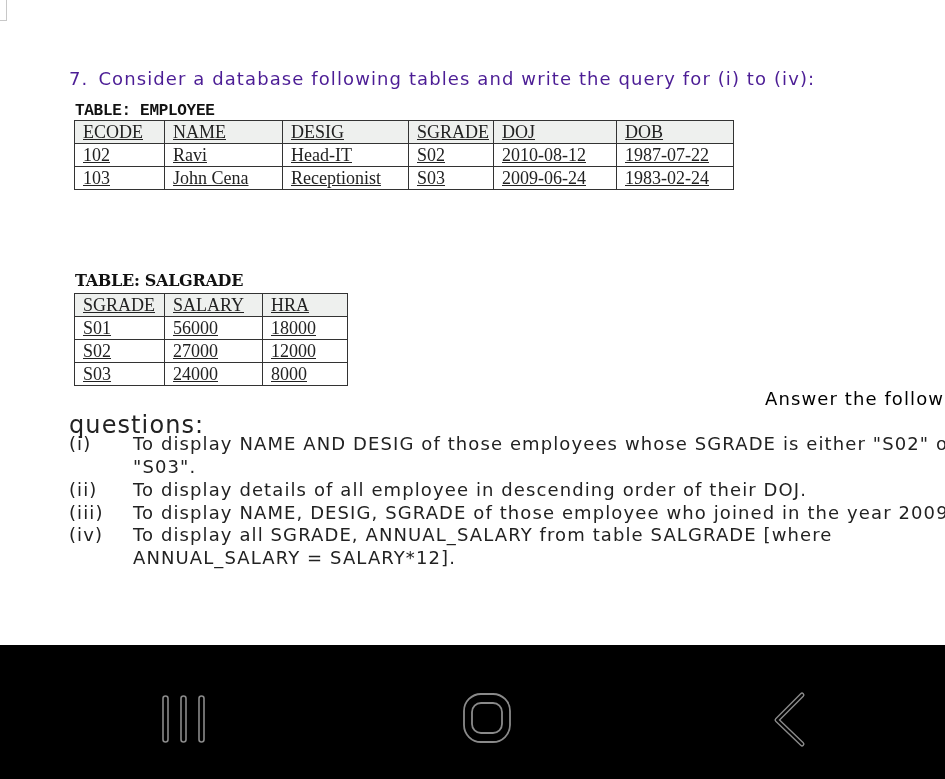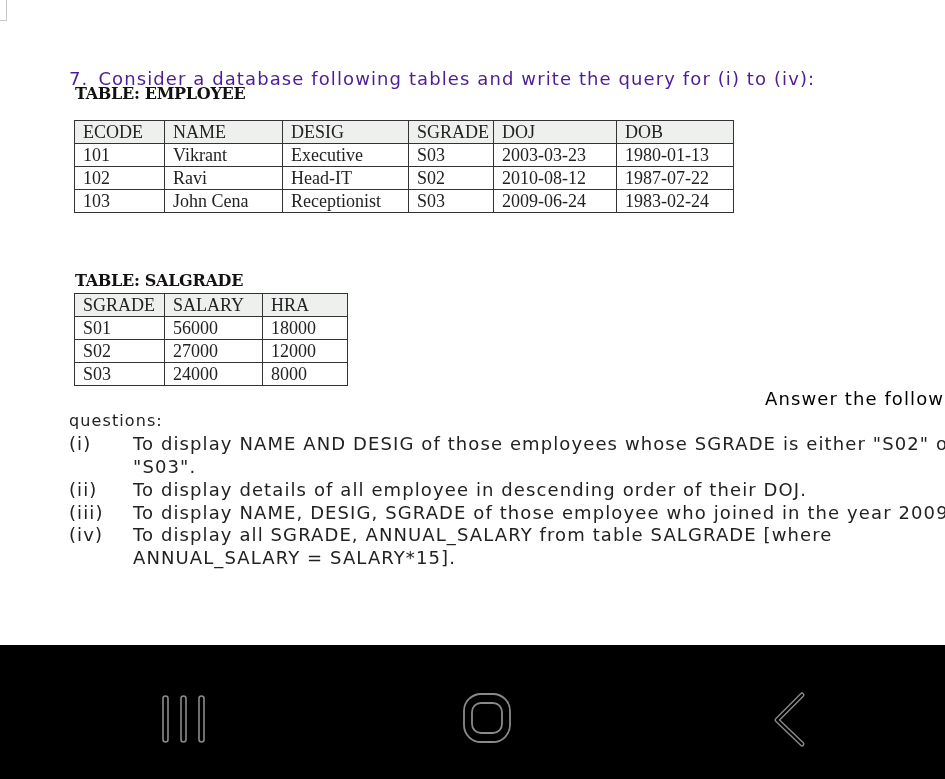--- a/index.html
+++ b/index.html
@@ -22,52 +22,52 @@
       position: absolute; left: 75px;
       font-family: "DejaVu Serif", serif; font-weight: bold;
       font-size: 16px; color: #111; letter-spacing: -0.3px;
     }
     table.grid {
       position: absolute; border-collapse: collapse;
       font-family: "Liberation Serif", serif; font-size: 18px; color: #222;
     }
     table.grid td, table.grid th {
       border: 1.5px solid #333; padding: 0 0 0 8px; height: 22px;
-      text-align: left; font-weight: normal; line-height: 21px;
+      text-align: left; font-weight: normal; line-height: 21px; text-decoration: underline;
     }
     table.grid th { background: #eef0ee; }
     #emp-table { left: 74px; top: 120px; }
     #sal-table { left: 74px; top: 293px; }
     .answer-line {
       position: absolute; left: 765px; top: 388px;
       font-size: 18px; letter-spacing: 1.1px; white-space: nowrap; color: #000000;
     }
     .questions-label {
       position: absolute; left: 69px; top: 411px;
-      font-size: 16px; letter-spacing: 1.1px; color: #222;
+      font-size: 24px; letter-spacing: 1.1px; color: #222;
     }
     .q-item { position: absolute; left: 0; font-size: 18px; letter-spacing: 1.1px; color: #222; white-space: nowrap; }
     .q-item .roman { position: absolute; left: 69px; }
     .q-item .text { position: absolute; left: 133px; }
     .navbar {
       position: absolute; left: 0; top: 645px; width: 945px; height: 134px;
       background: #000;
     }
     .nav-btn { position: absolute; cursor: pointer; }
   </style>
 </head>
 <body>
 
 <div class="corner-mark"></div>
 
 <div class="question-head">
   <span class="num">7.</span><span>Consider a database following tables and write the query for (i) to (iv):</span>
 </div>
 
-<div class="table-title" style="top:84px;">TABLE: EMPLOYEE</div>
+<div class="table-title" style="top:102px;font-family:Liberation Mono, monospace;">TABLE: EMPLOYEE</div>
 
 <table class="grid" id="emp-table">
   <colgroup>
     <col style="width:90px">
       <col style="width:118px">
       <col style="width:126px">
       <col style="width:85px">
       <col style="width:123px">
       <col style="width:117px">
   </colgroup>
@@ -75,28 +75,20 @@
     <tr>
       <th>ECODE</th>
       <th>NAME</th>
       <th>DESIG</th>
       <th>SGRADE</th>
       <th>DOJ</th>
       <th>DOB</th>
     </tr>
   </thead>
   <tbody>
-    <tr>
-      <td>101</td>
-      <td>Vikrant</td>
-      <td>Executive</td>
-      <td>S03</td>
-      <td>2003-03-23</td>
-      <td>1980-01-13</td>
-    </tr>
     <tr>
       <td>102</td>
       <td>Ravi</td>
       <td>Head-IT</td>
       <td>S02</td>
       <td>2010-08-12</td>
       <td>1987-07-22</td>
     </tr>
     <tr>
       <td>103</td>
@@ -160,21 +152,21 @@
   </div>
   <div class="q-item" style="top:502px;">
     <span class="roman">(iii)</span>
     <span class="text">To display NAME, DESIG, SGRADE of those employee who joined in the year 2009.</span>
   </div>
   <div class="q-item" style="top:524px;">
     <span class="roman">(iv)</span>
     <span class="text">To display all SGRADE, ANNUAL_SALARY from table SALGRADE [where</span>
   </div>
   <div class="q-item" style="top:547px;">
-    <span class="text">ANNUAL_SALARY = SALARY*15].</span>
+    <span class="text">ANNUAL_SALARY = SALARY*12].</span>
   </div>
 </div>
 
 <div class="navbar">
   <div class="nav-btn" style="left:150px; top:45px; width:70px; height:60px;">
     <svg width="70" height="60" viewBox="0 0 70 60">
       <rect x="13" y="6" width="5" height="46" rx="2.5" fill="none" stroke="#8a8a8a" stroke-width="1.6"></rect>
       <rect x="31" y="6" width="5" height="46" rx="2.5" fill="none" stroke="#8a8a8a" stroke-width="1.6"></rect>
       <rect x="49" y="6" width="5" height="46" rx="2.5" fill="none" stroke="#8a8a8a" stroke-width="1.6"></rect>
     </svg>

